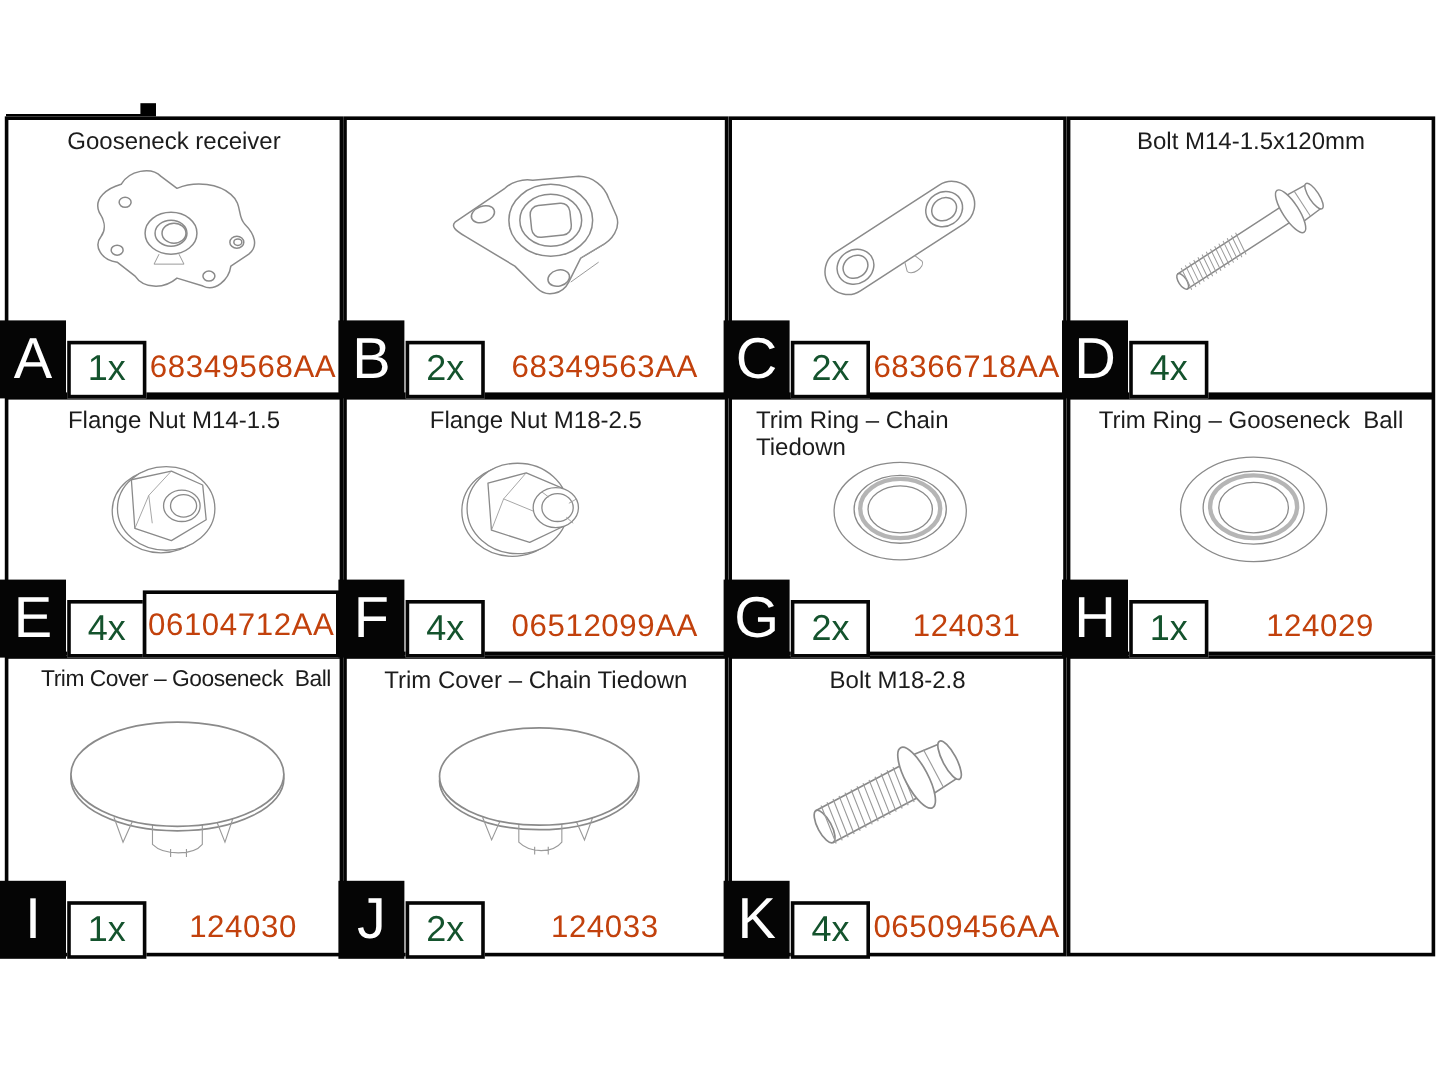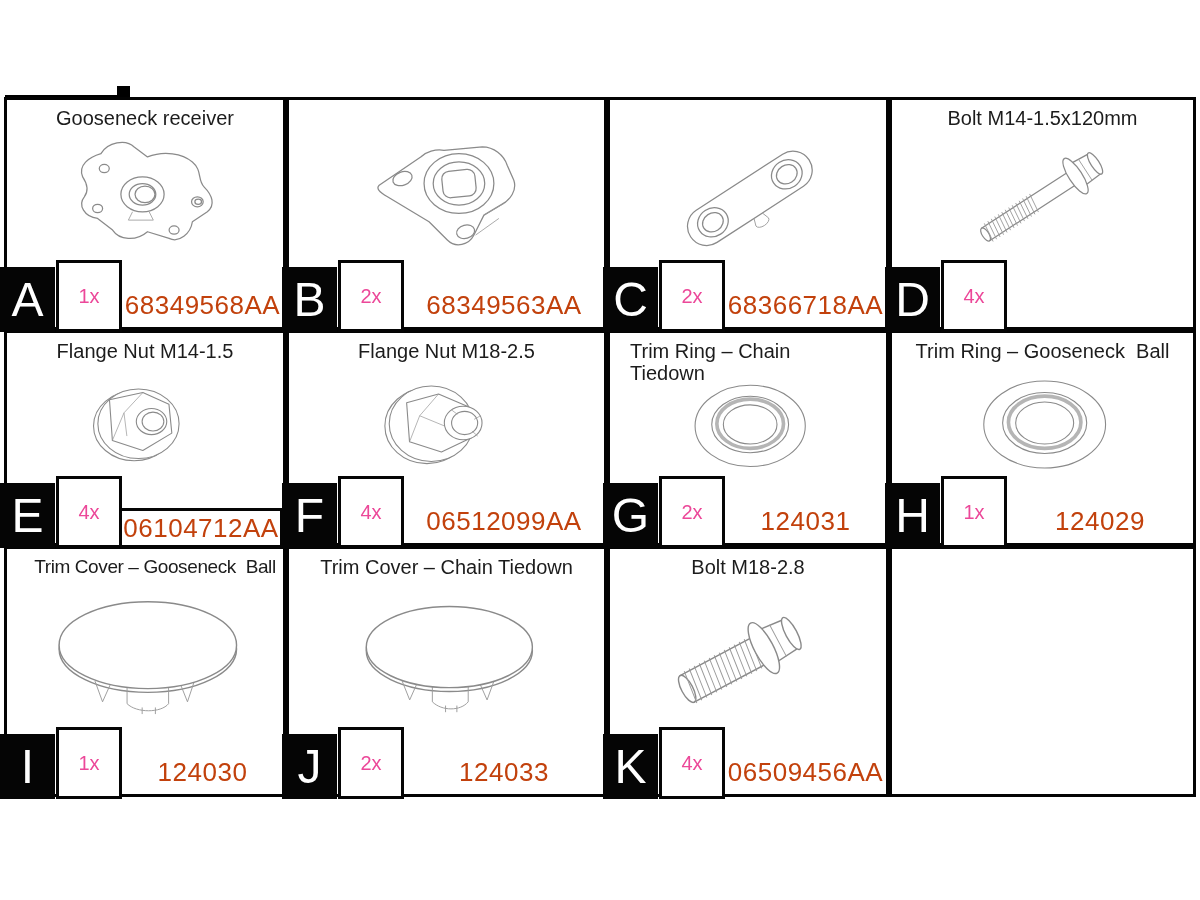--- a/index.html
+++ b/index.html
@@ -33,30 +33,30 @@
   .bottom{
     position:absolute;left:-7px;right:0;bottom:-5px;z-index:2;
     display:flex;align-items:flex-end;
   }
   .badge{
     width:55px;height:65px;background:#050505;color:#fff;
     display:flex;align-items:center;justify-content:center;
     font-size:48px;font-weight:400;flex:0 0 auto;
   }
   .qty{
-    width:66px;height:72px;background:#fff;border:3px solid #050505;box-sizing:border-box;
+    width:66px;height:48px;background:#fff;border:3px solid #050505;box-sizing:border-box;
     display:flex;align-items:center;justify-content:center;
-    font-size:20px;color:#ec4899;flex:0 0 auto;margin-left:1px;
+    font-size:30px;color:#14532d;flex:0 0 auto;margin-left:1px;
   }
   .pn{
     flex:1 1 auto;text-align:center;font-size:26px;color:#c2410c;
     padding-bottom:11px;letter-spacing:0.5px;
   }
   .pn.boxed{
-    height:40px;box-sizing:border-box;border:3px solid #050505;margin-left:-3px;
+    height:56px;box-sizing:border-box;border:3px solid #050505;margin-left:-3px;
     display:flex;align-items:center;justify-content:center;padding-bottom:0;background:#fff;
   }
   
   .art{stroke:#8a8a8a;fill:none;stroke-width:1.5;stroke-linejoin:round;stroke-linecap:round;}
   .artf{stroke:#8a8a8a;fill:#ffffff;stroke-width:1.5;stroke-linejoin:round;}
   .band{stroke:#b5b5b5;fill:none;stroke-width:5;}
   .thin{stroke:#9a9a9a;fill:none;stroke-width:1;}
 </style>
 </head>
 <body>

